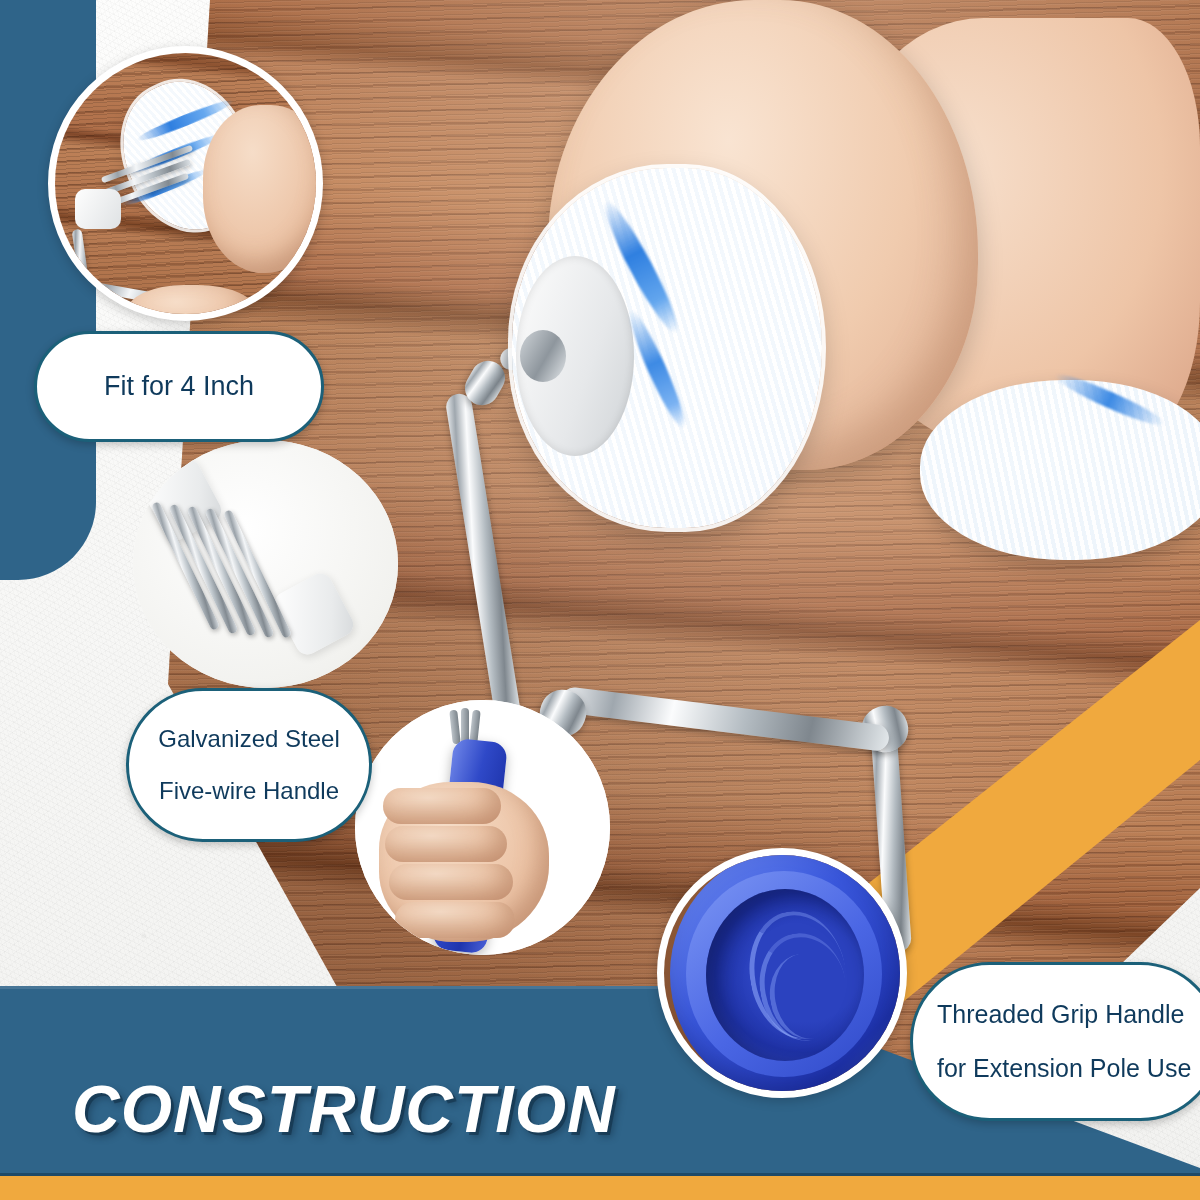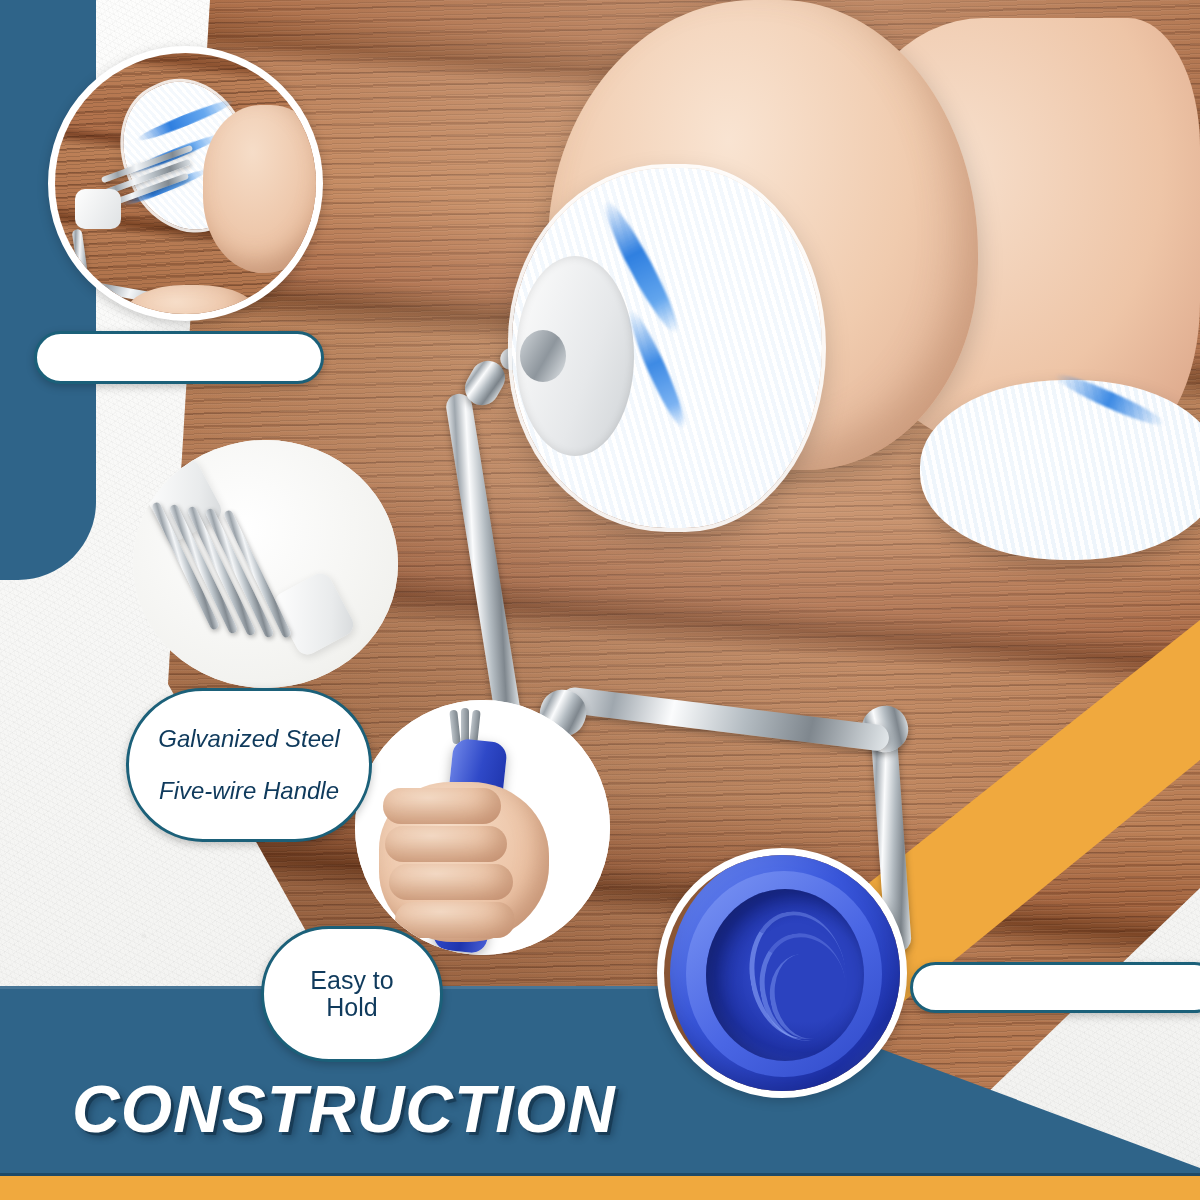--- a/index.html
+++ b/index.html
@@ -247,21 +247,21 @@
     text-align:center;
     font-size:26px;
     line-height:1.08;
     padding:9px 22px;
     white-space:pre-line;
     box-shadow:0 3px 9px rgba(0,0,0,.22);
     z-index:60;
     font-weight:500;
   }
   #pill-fit       { left:34px;  top:331px; width:290px; font-size:27px; }
-  #pill-wheel     { left:126px; top:688px; width:246px; font-size:24px;font-style:italic; }
+  #pill-wheel     { left:126px; top:688px; width:246px; font-size:24px; }
   #pill-hold      { left:261px; top:926px; width:182px; font-size:25px; padding:11px 18px; }
   #pill-threaded  { left:910px; top:962px; width:310px; font-size:25px; text-align:left; padding-left:24px;
                     border-top-right-radius:999px; border-bottom-right-radius:999px; }
 
   .pill-line { display:block; }
 </style>
 </head>
 <body>
 
 <div id="stage">
@@ -368,27 +368,27 @@
   <div class="layer bottom-banner"></div>
   <div class="layer bottom-banner-top-hl"></div>
   <div class="layer footer-strip-line"></div>
   <div class="layer footer-strip"></div>
 
   <div class="headline">
     <span class="l2">CONSTRUCTION</span>
   </div>
 
   <div class="pill" id="pill-fit">
+    <span class="pill-line">Fit for 4 Inch</span>
   </div>
 
   <div class="pill" id="pill-wheel">
     <span class="pill-line">Galvanized Steel</span>
     <span class="pill-line">Five-wire Handle</span>
   </div>
 
-  <div class="pill" id="pill-hold">
-    <span class="pill-line">Easy to Hold</span>
-  </div>
 
   <div class="pill" id="pill-threaded">
+    <span class="pill-line">Threaded Grip Handle</span>
+    <span class="pill-line">for Extension Pole Use</span>
   </div>
 
 </div>
 
 </body></html>

